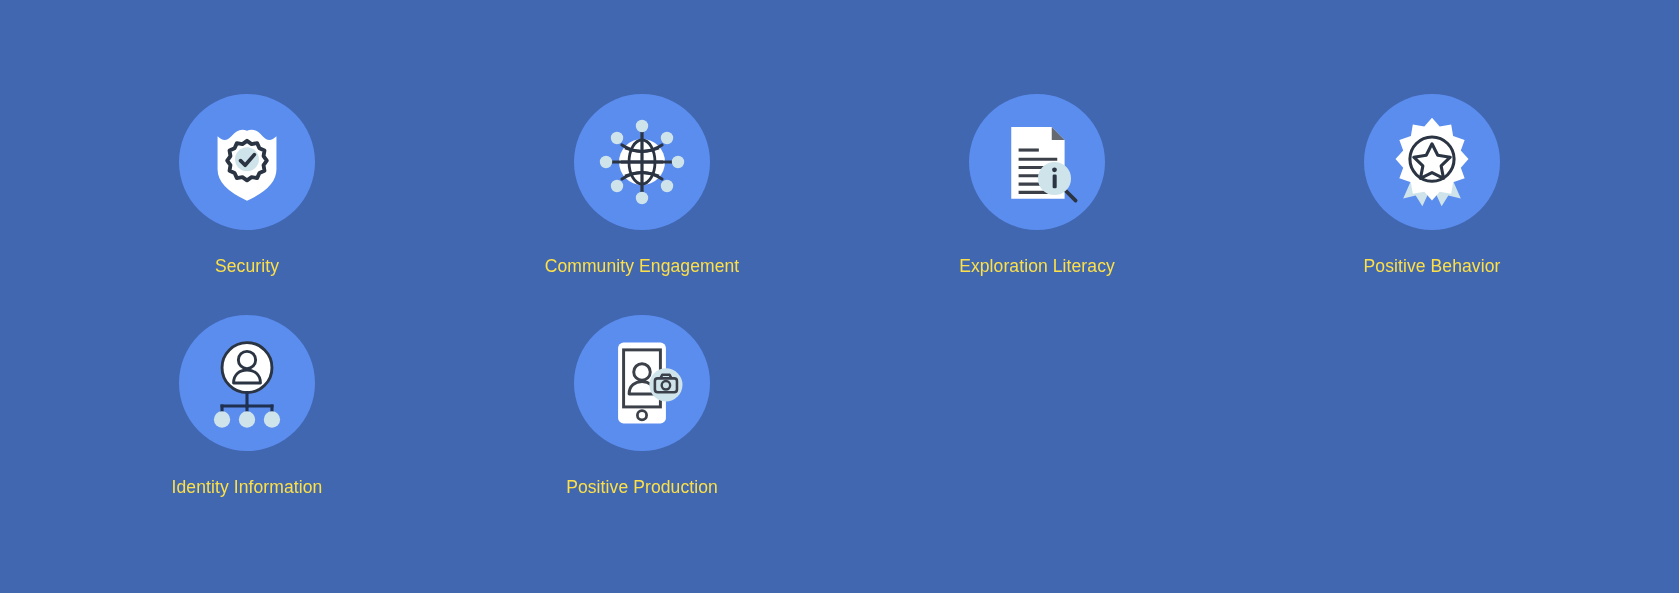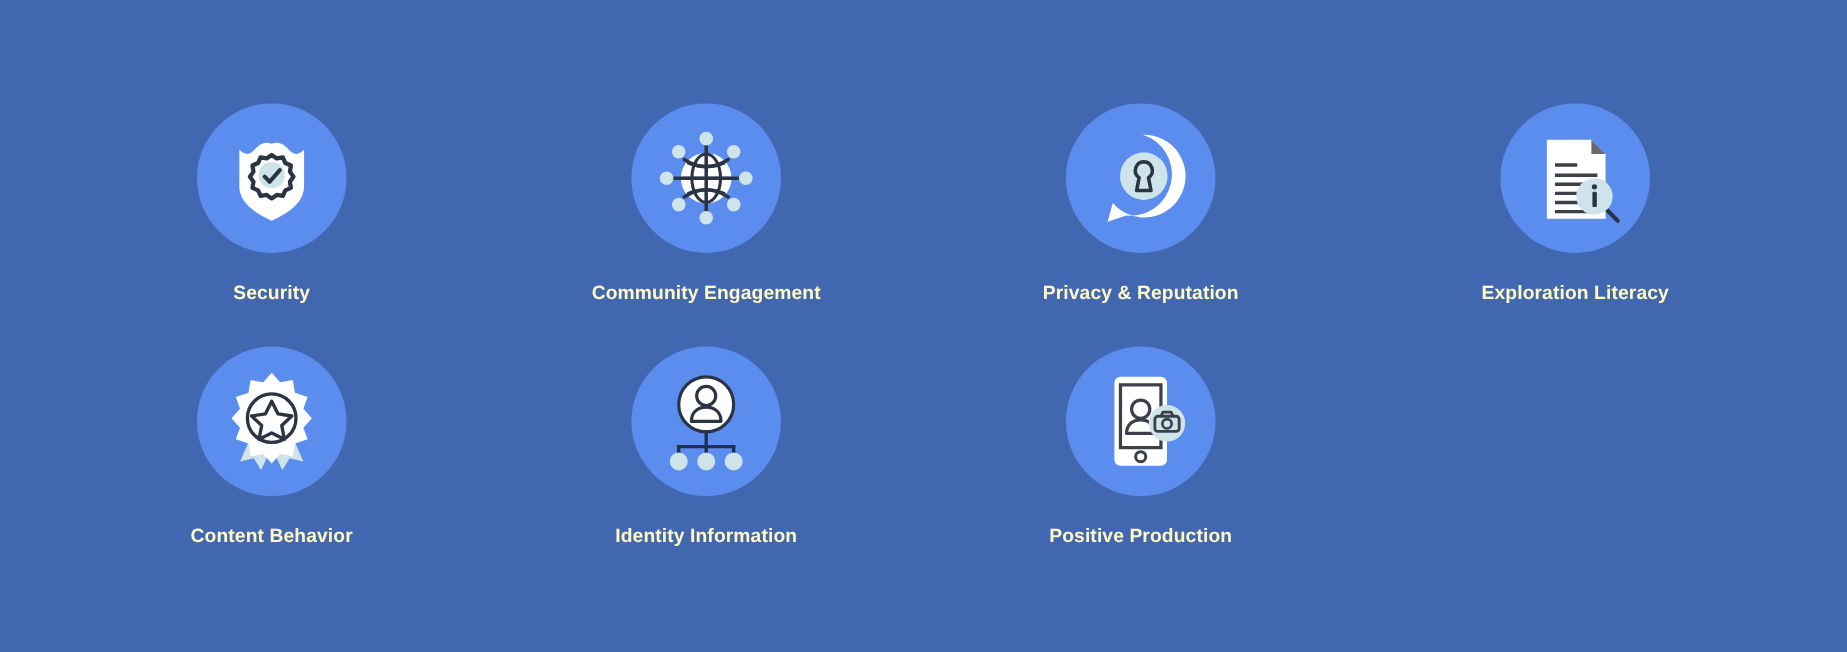--- a/index.html
+++ b/index.html
@@ -46,23 +46,23 @@
     background: #5b8def;
     display: flex;
     align-items: center;
     justify-content: center;
   }
   .disc svg {
     display: block;
   }
   .label {
     margin-top: 26px;
-    color: #fef9c3;
+    color: #fde047;
     font-size: 17.5px;
-    font-weight: 700;
+    font-weight: 400;
     letter-spacing: 0.1px;
     text-align: center;
     line-height: 1.2;
     white-space: nowrap;
   }
 </style>
 </head>
 <body>
 
 <div class="board">
@@ -108,32 +108,20 @@
               <circle cx="75" cy="26" r="6.2"></circle>
               <circle cx="25" cy="74" r="6.2"></circle>
               <circle cx="75" cy="74" r="6.2"></circle>
             </g>
           </svg>
         </span>
       </div>
       <div class="label">Community Engagement</div>
     </div>
 
-    <div class="cell">
-      <div class="disc">
-        <span>
-          <svg width="94" height="94" viewBox="0 0 100 100">
-            <path d="M52 8 A40 40 0 1 1 23 74 L18 92 L36 86 A40 40 0 0 0 52 8 Z" fill="#ffffff"></path>
-            <circle cx="53" cy="48" r="23" fill="#cfe4ea"></circle>
-            <path d="M53 34 A8.5 8.5 0 0 1 57.5 49.5 L60 62 L46 62 L48.5 49.5 A8.5 8.5 0 0 1 53 34 Z" fill="none" stroke="#2b3442" stroke-width="3.4" stroke-linejoin="round"></path>
-          </svg>
-        </span>
-      </div>
-      <div class="label">Privacy &amp; Reputation</div>
-    </div>
 
 
     <div class="cell">
       <div class="disc">
         <span>
           <svg width="92" height="92" viewBox="0 0 100 100">
             <path d="M22 12 L66 12 L80 26 L80 90 L22 90 Z" fill="#ffffff"></path>
             <path d="M66 12 L66 26 L80 26 Z" fill="#4a4f58" opacity="0.85"></path>
             <g stroke="#3b4049" stroke-width="3.4" stroke-linecap="butt">
               <line x1="30" y1="37" x2="52" y2="37"></line>
@@ -159,21 +147,21 @@
         <span>
           <svg width="96" height="96" viewBox="0 0 100 100">
             <path d="M34 56 L20 88 L33 85 L40 96 L52 70 Z" fill="#cfe4ea"></path>
             <path d="M66 56 L80 88 L67 85 L60 96 L48 70 Z" fill="#cfe4ea"></path>
             <path d="M50 4 L58 13 L70 11 L72 23 L84 27 L80 38 L88 47 L80 56 L84 67 L72 71 L70 83 L58 81 L50 90 L42 81 L30 83 L28 71 L16 67 L20 56 L12 47 L20 38 L16 27 L28 23 L30 11 L42 13 Z" fill="#ffffff"></path>
             <circle cx="50" cy="47" r="23" fill="none" stroke="#2b3442" stroke-width="3.2"></circle>
             <path d="M50 31 L56 43 L69 45 L59.5 54 L62 67 L50 61 L38 67 L40.5 54 L31 45 L44 43 Z" fill="#ffffff" stroke="#2b3442" stroke-width="3.2" stroke-linejoin="round"></path>
           </svg>
         </span>
       </div>
-      <div class="label">Content Behavior</div>
+      <div class="label">Positive Behavior</div>
     </div>
 
     <div class="cell">
       <div class="disc">
         <span>
           <svg width="96" height="96" viewBox="0 0 100 100">
             <circle cx="50" cy="34" r="26" fill="#ffffff"></circle>
             <circle cx="50" cy="34" r="26" fill="none" stroke="#2b3442" stroke-width="3"></circle>
             <circle cx="50" cy="26" r="9" fill="#ffffff" stroke="#2b3442" stroke-width="3"></circle>
             <path d="M36 50 C36 41 42.5 36.5 50 36.5 C57.5 36.5 64 41 64 50 Z" fill="#ffffff" stroke="#2b3442" stroke-width="3" stroke-linejoin="round"></path>

